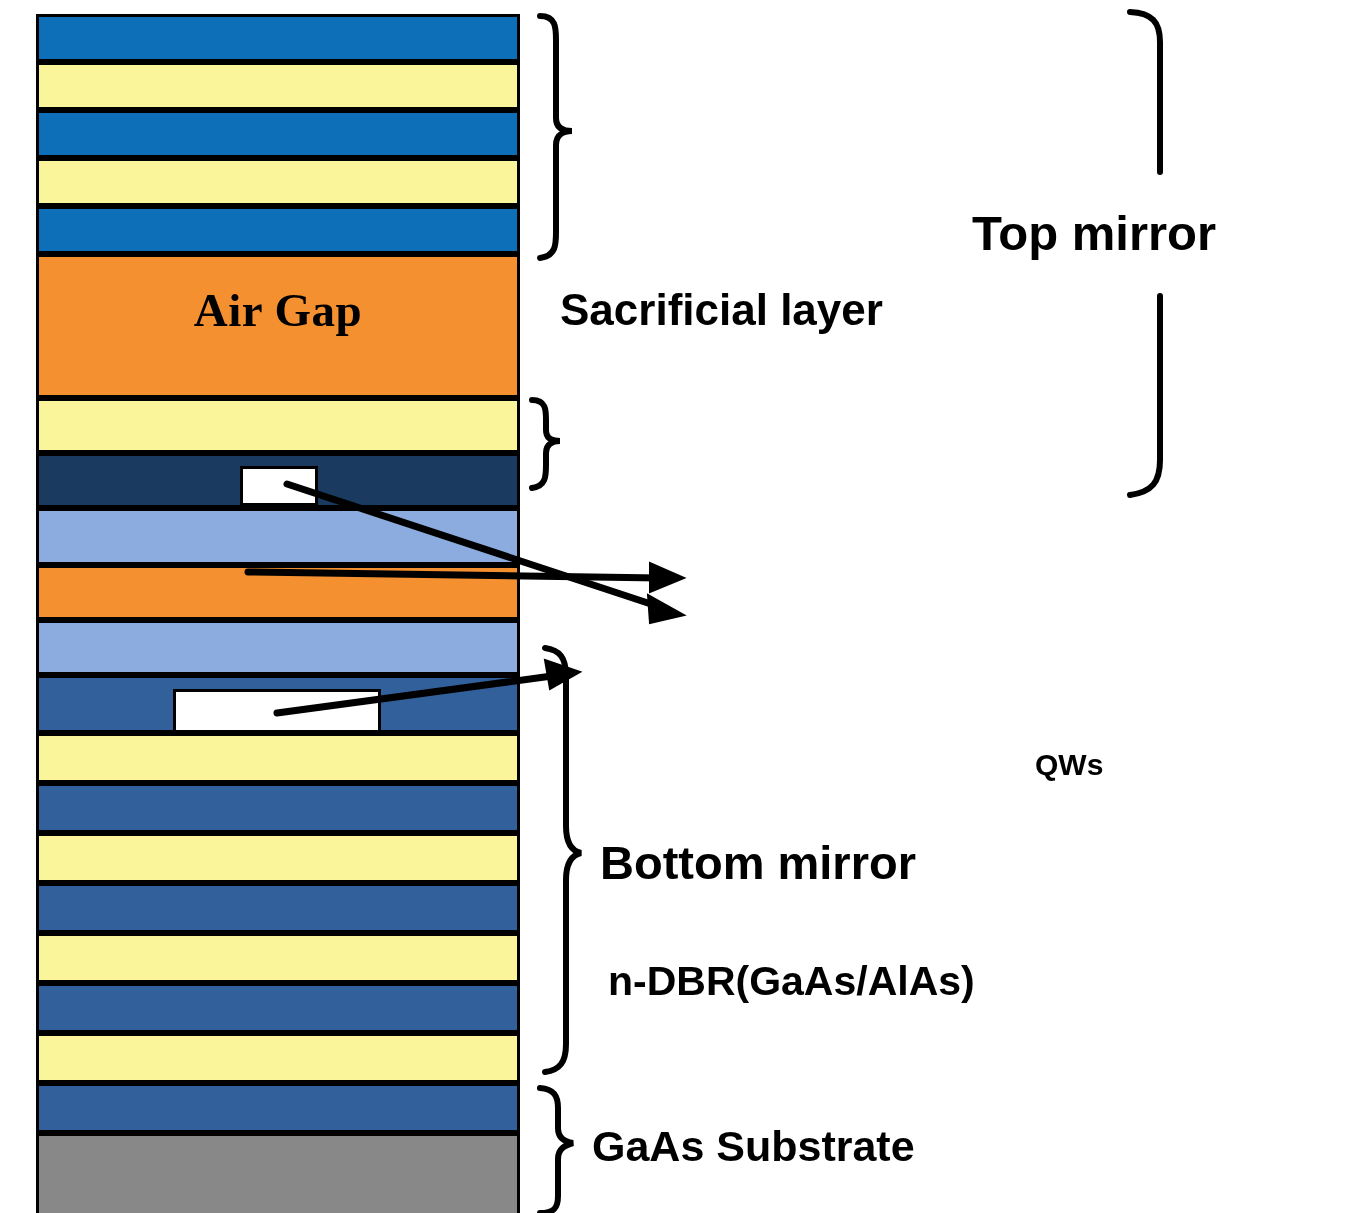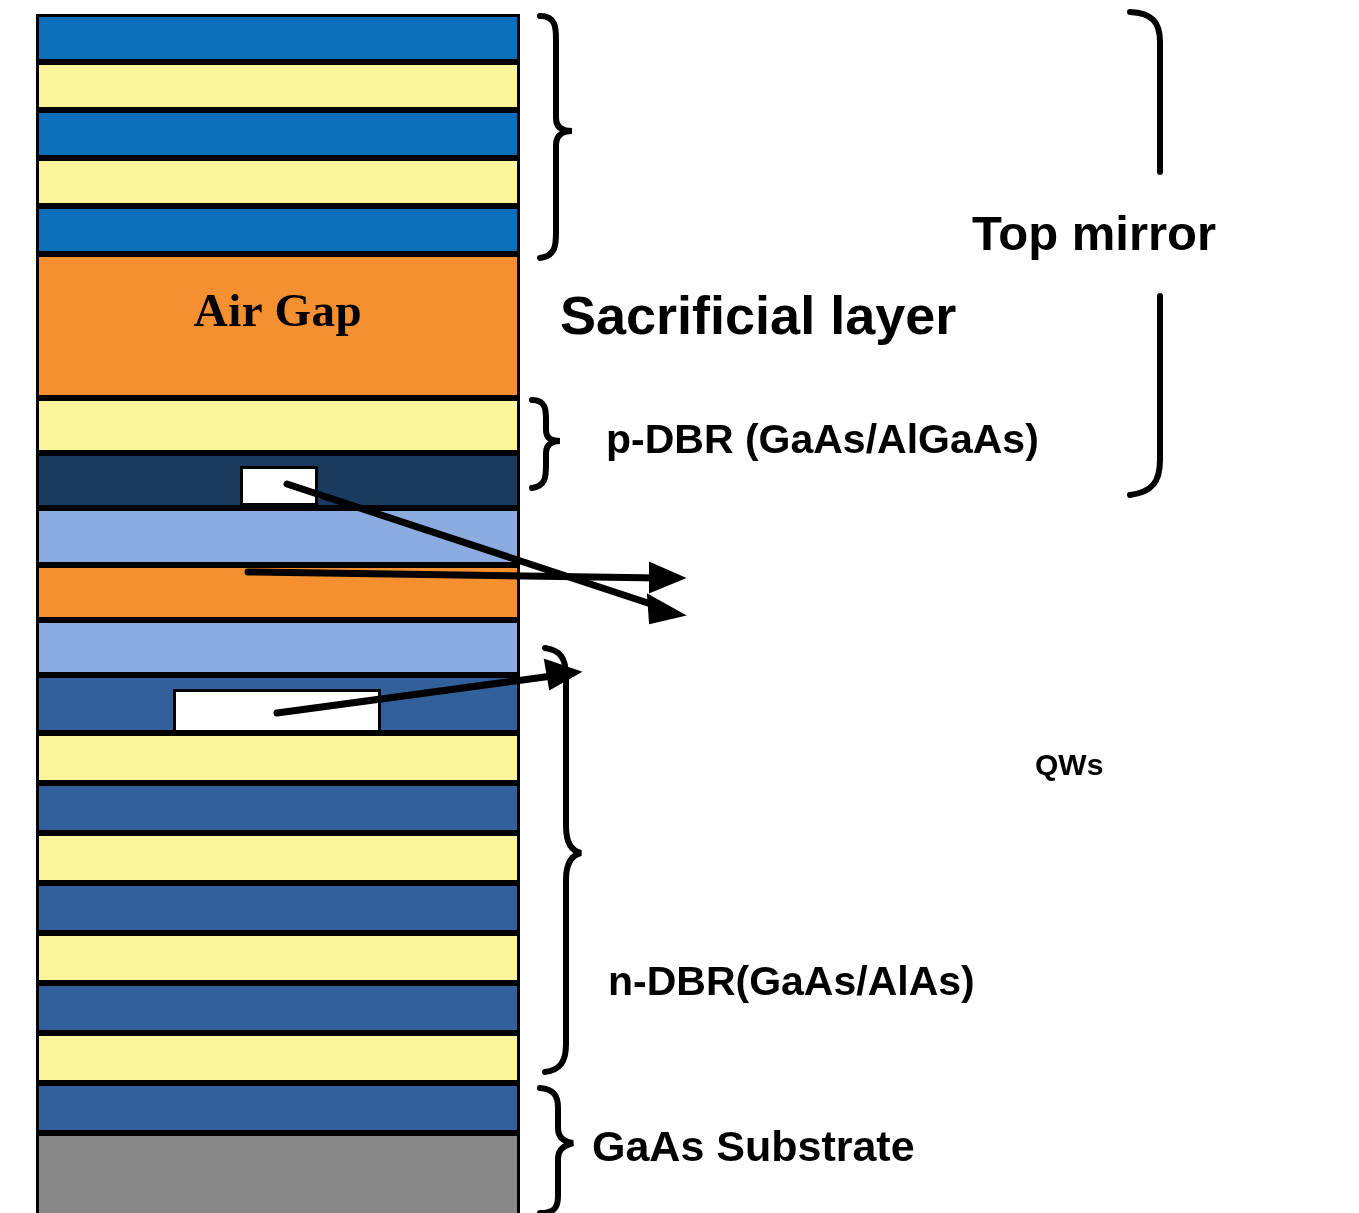--- a/index.html
+++ b/index.html
@@ -144,26 +144,26 @@
 
     <g>
       <path d="M 277 713 L 552 676" fill="none" stroke="#000000" stroke-width="7" stroke-linecap="round"></path>
       <path d="M 580 672 L 545 660 L 550 689 Z" fill="#000000" stroke="#000000" stroke-width="2"></path>
     </g>
   </svg>
 
 
   <div class="anno" style="left:972px;top:208px;font-size:49px;">Top  mirror</div>
 
-  <div class="anno" style="left:560px;top:287px;font-size:54px;">Sacrificial layer</div>
+  <div class="anno" style="left:560px;top:287px;font-size:44px;">Sacrificial layer</div>
 
-  <div class="anno" style="left:606px;top:418px;font-size:41px;">p-DBR (GaAs/AlGaAs)</div>
 
 
 
   <div class="anno" style="left:1035px;top:749px;font-size:30px;">QWs</div>
 
+  <div class="anno" style="left:600px;top:838px;font-size:47px;">Bottom mirror</div>
 
   <div class="anno" style="left:608px;top:960px;font-size:41px;">n-DBR(GaAs/AlAs)</div>
 
   <div class="anno" style="left:592px;top:1124px;font-size:43px;">GaAs Substrate</div>
 
 </div>
 
 </body></html>

